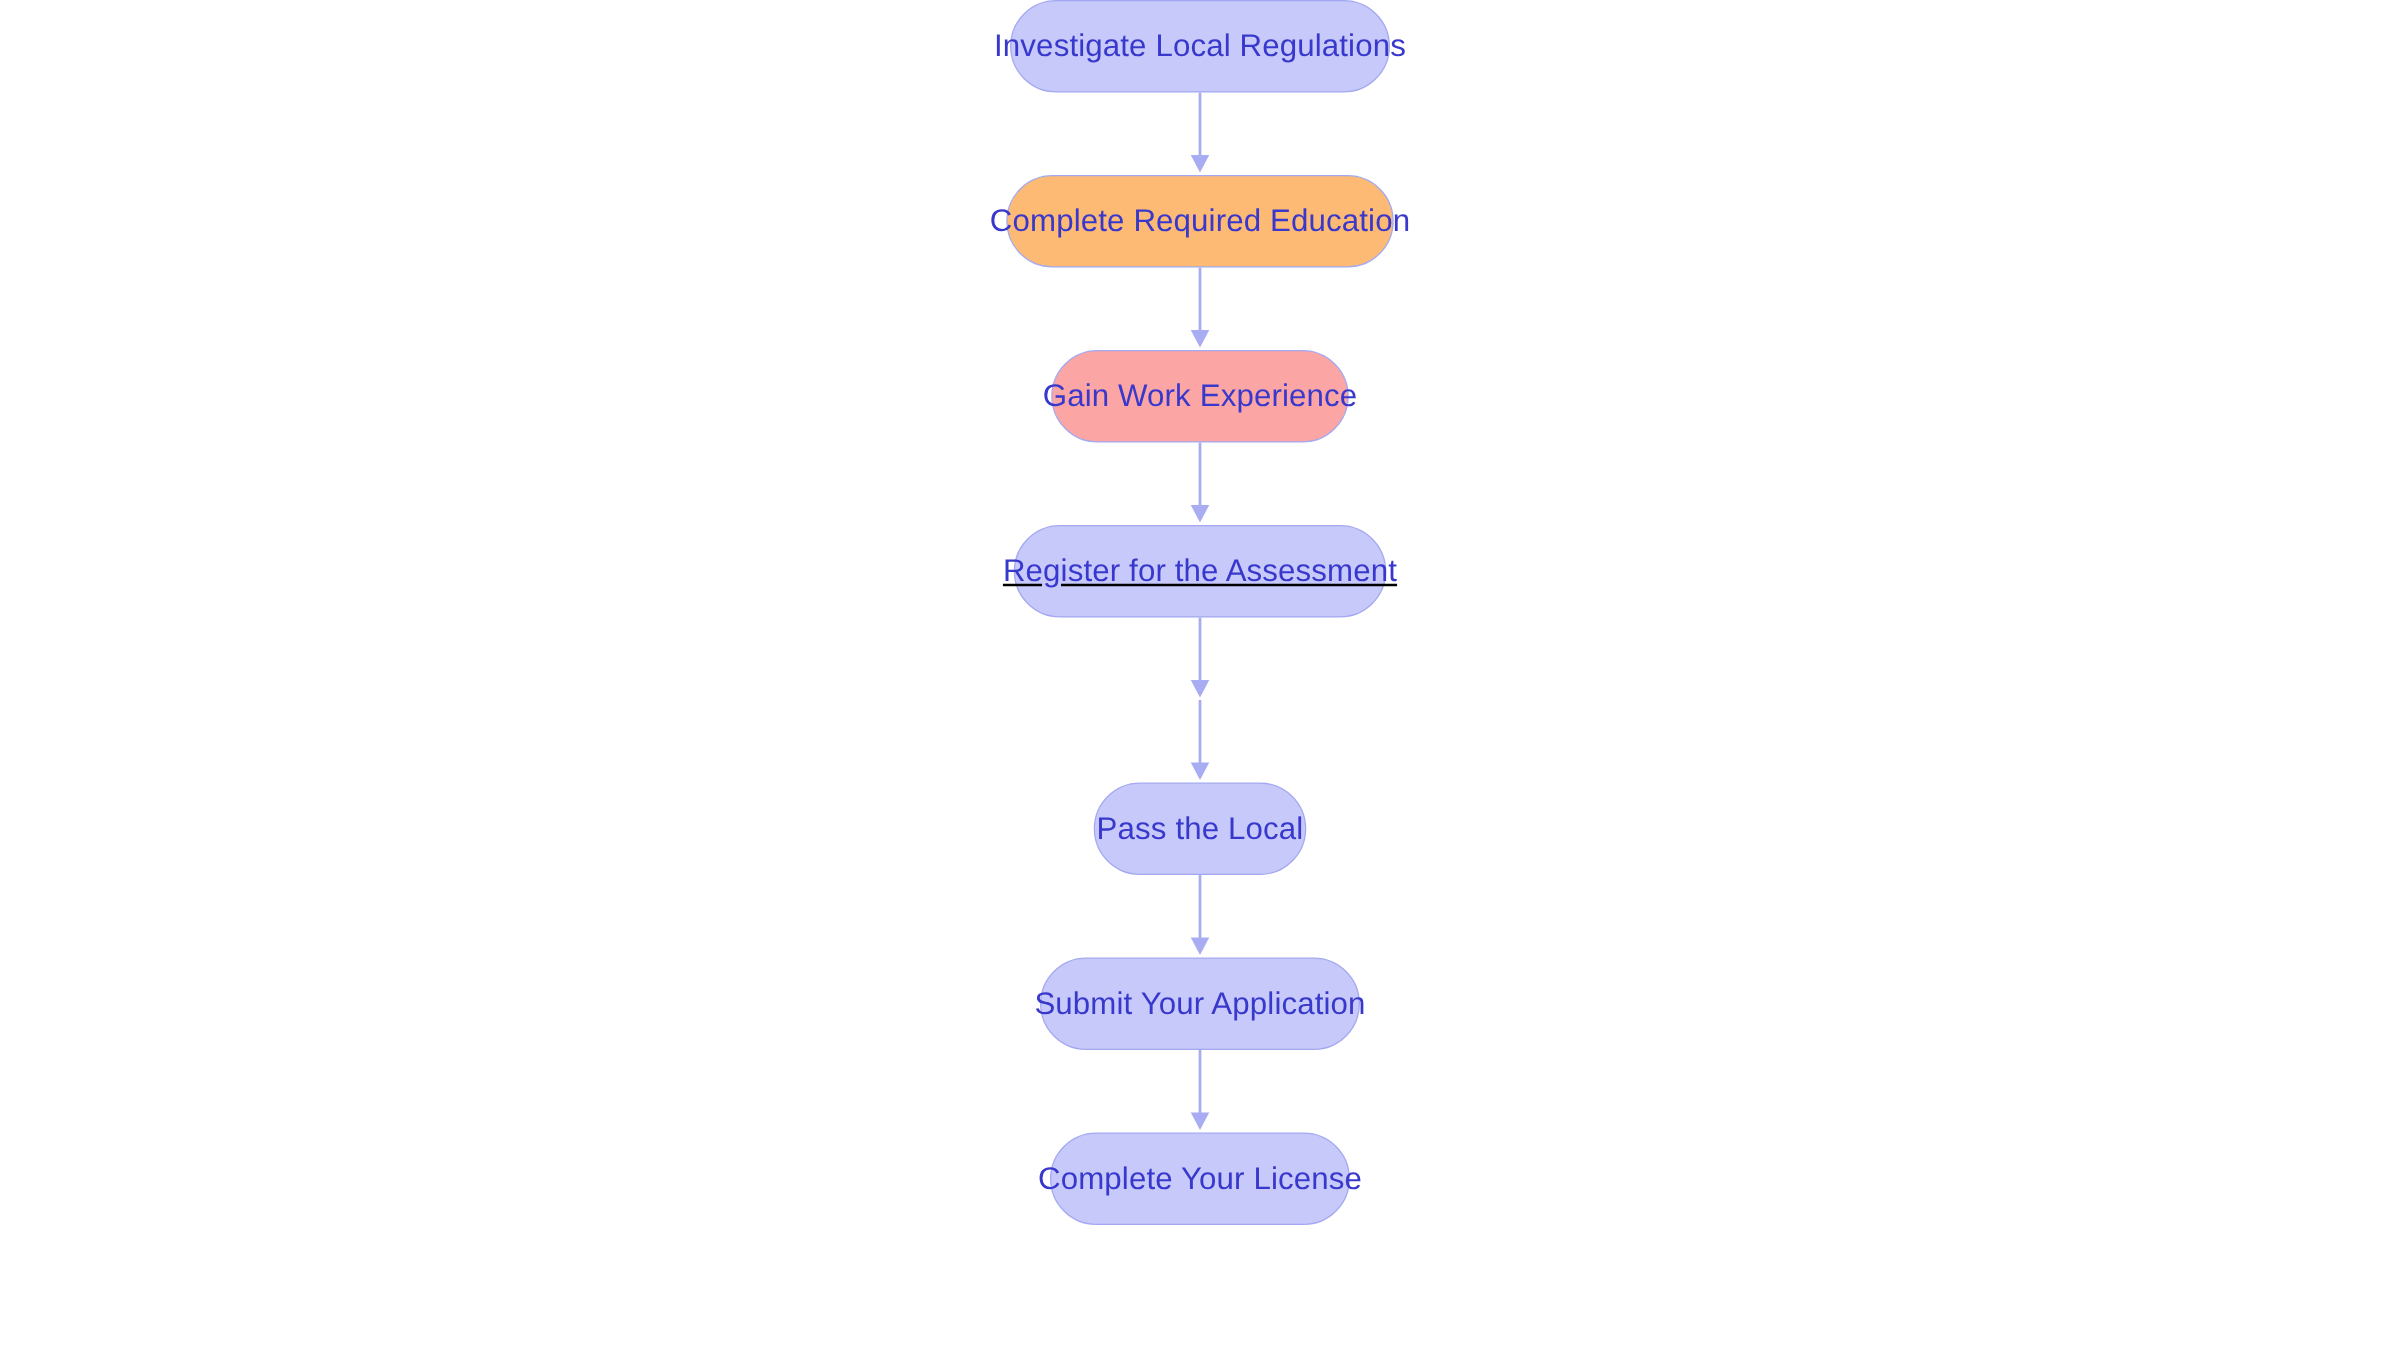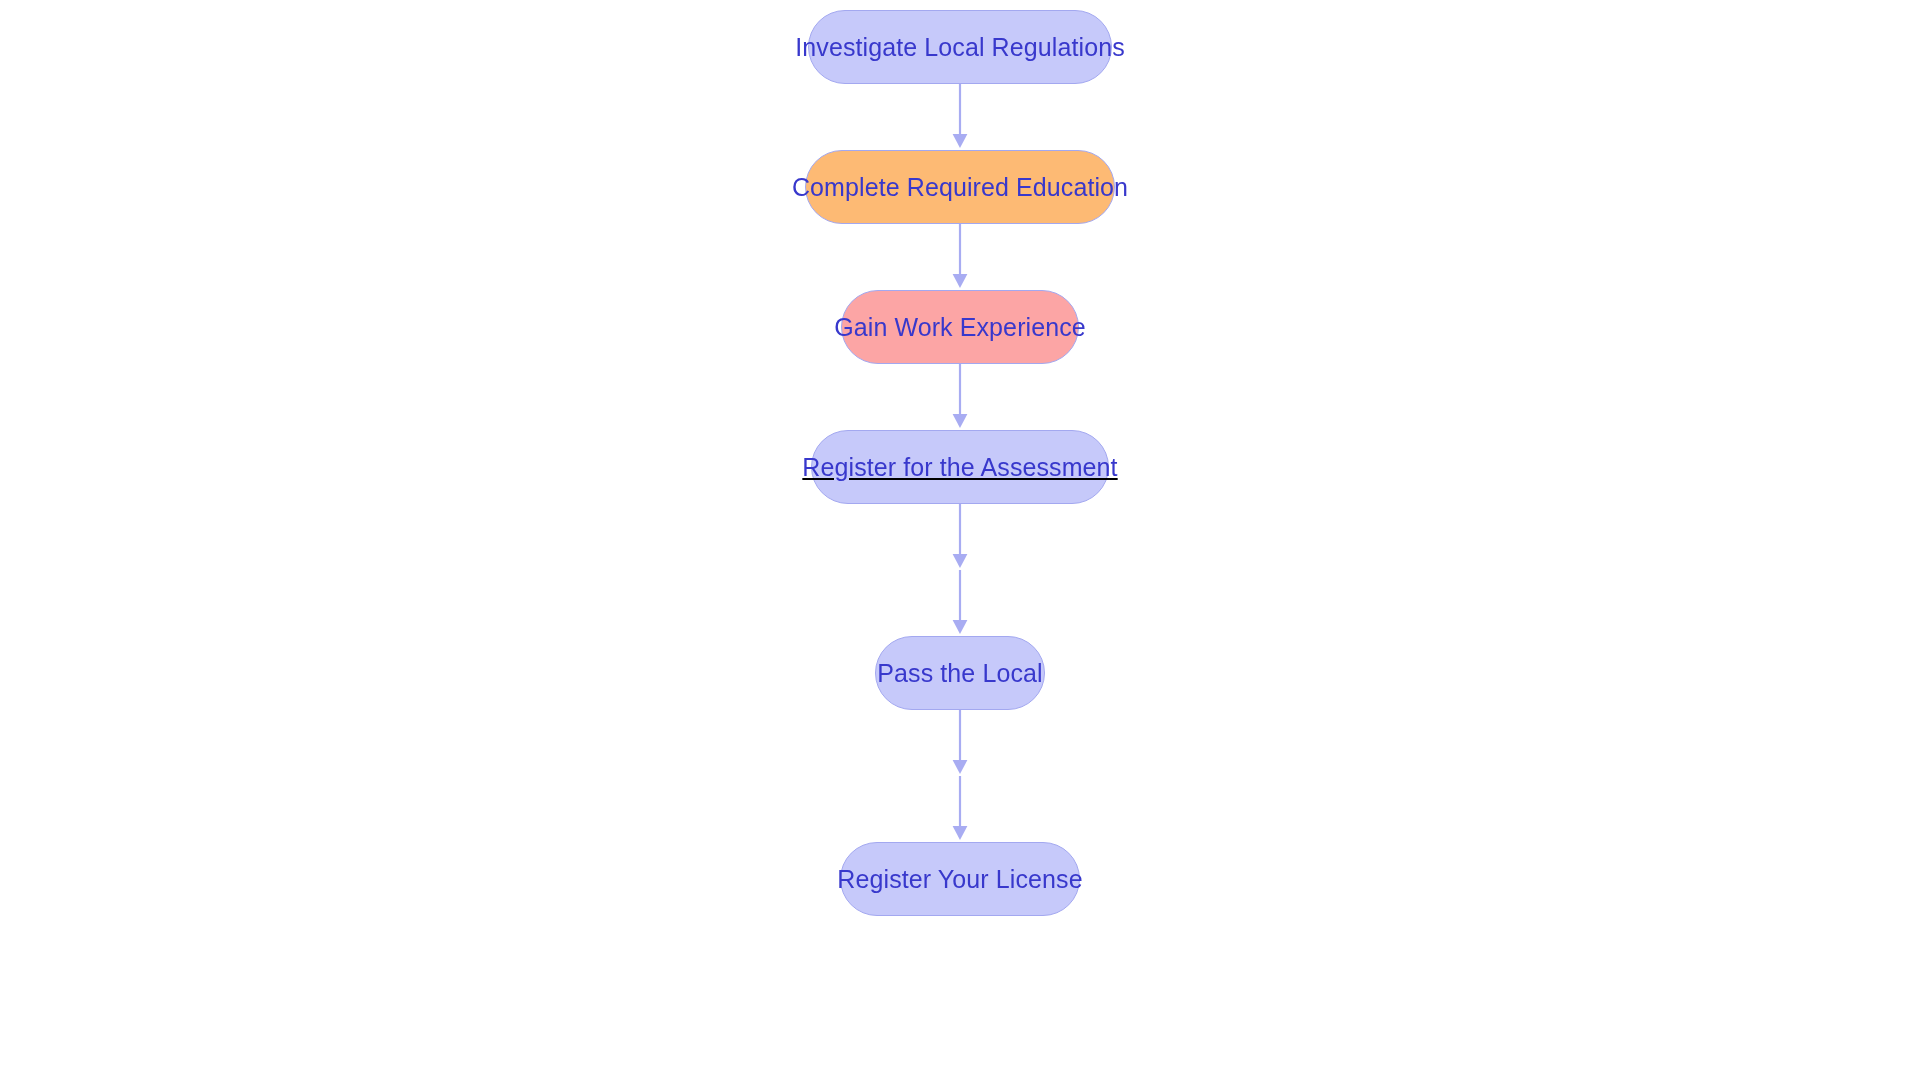--- a/index.html
+++ b/index.html
@@ -24,21 +24,21 @@
   .flow-column {
     position: absolute;
     left: 0;
     top: 0;
     width: 1920px;
     height: 1083px;
     display: flex;
     flex-direction: column;
     align-items: center;
     justify-content: flex-start;
-    padding-top: 10px;
+    padding-top: 0;
     box-sizing: border-box;
   }
 
   .flow-node {
     box-sizing: border-box;
     height: 74px;
     border-radius: 37px;
     background: #c6c9fa;
     border: 1.3px solid #a3a8f0;
     display: flex;
@@ -152,26 +152,29 @@
       <span class="flow-node-label" style="color: rgb(56, 56, 204);">Pass the Local</span>
     </div>
 
     <div class="flow-connector">
       <svg viewBox="0 0 24 66" xmlns="http://www.w3.org/2000/svg" aria-hidden="true">
         <line class="conn-line" x1="12" y1="0" x2="12" y2="52" style="stroke: rgb(168, 172, 242);"></line>
         <polygon class="conn-head" points="12,64 4.6,50 19.4,50" style="fill: rgb(168, 172, 242);"></polygon>
       </svg>
     </div>
 
+    <div class="flow-node w-n6" style="background: rgb(198, 201, 250); border-color: rgb(163, 168, 240);">
+      <span class="flow-node-label" style="color: rgb(56, 56, 204);">Submit Your Application</span>
+    </div>
 
     <div class="flow-connector">
       <svg viewBox="0 0 24 66" xmlns="http://www.w3.org/2000/svg" aria-hidden="true">
         <line class="conn-line" x1="12" y1="0" x2="12" y2="52" style="stroke: rgb(168, 172, 242);"></line>
         <polygon class="conn-head" points="12,64 4.6,50 19.4,50" style="fill: rgb(168, 172, 242);"></polygon>
       </svg>
     </div>
 
     <div class="flow-node w-n7" style="background: rgb(198, 201, 250); border-color: rgb(163, 168, 240);">
-      <span class="flow-node-label" style="color: rgb(56, 56, 204);">Register Your License</span>
+      <span class="flow-node-label" style="color: rgb(56, 56, 204);">Complete Your License</span>
     </div>
 
   </div>
 </div>
 
 </body></html>

